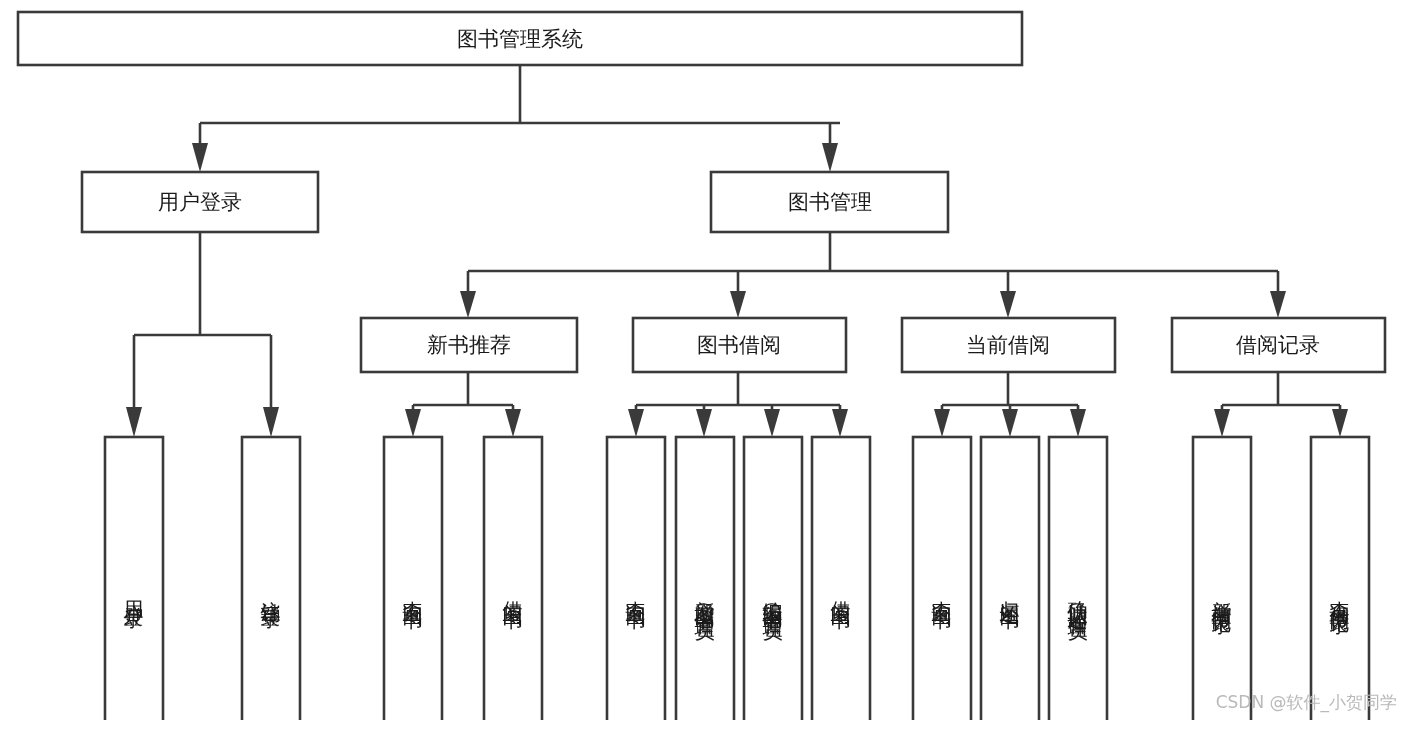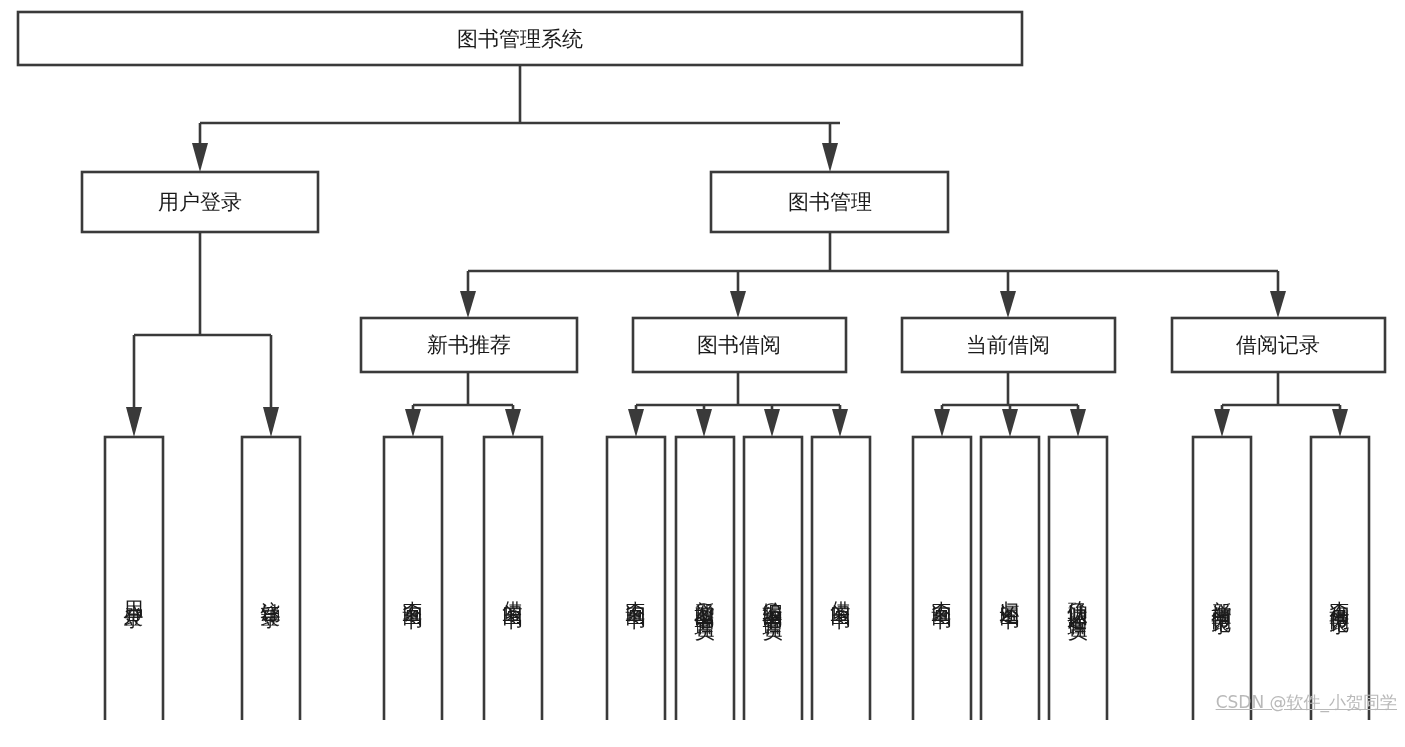--- a/index.html
+++ b/index.html
@@ -55,21 +55,20 @@
   }
   .watermark {
     position: absolute;
     right: 8px;
     bottom: 6px;
     font-family: "DejaVu Sans", "Liberation Sans", sans-serif;
     font-size: 17px;
     color: #b9b9b9;
     white-space: nowrap;
     pointer-events: none;
-    text-decoration: underline;
   }
 </style>
 </head>
 <body>
 
 <div id="canvas-wrap">
 
   <svg id="diagram" viewBox="0 0 1405 747">
 
     <g>

